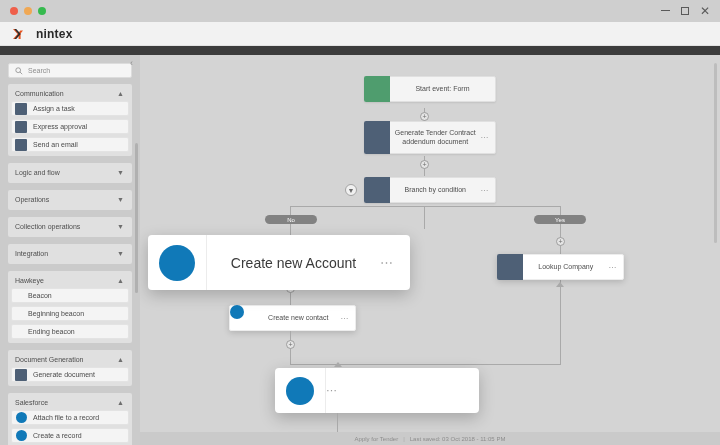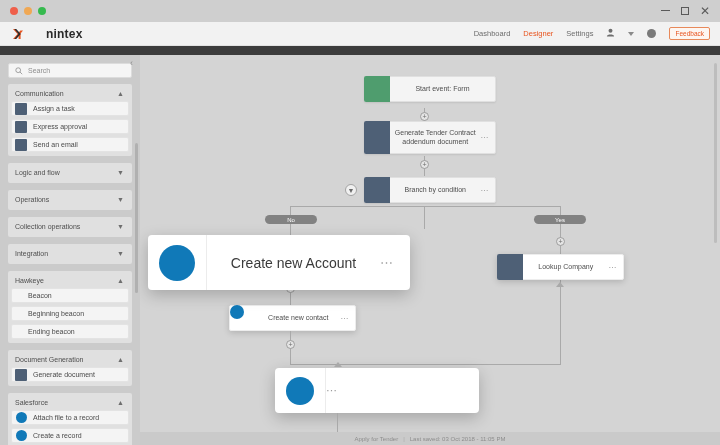--- a/index.html
+++ b/index.html
@@ -35,21 +35,21 @@
   .win-ctrls span { font-size: 12px; line-height: 1; cursor: default; }
   .win-min { display:inline-block; width:9px; height:1px; background:#5a5a5a; margin-bottom:4px;}
   .win-max { display:inline-block; width:8px; height:8px; border:1px solid #5a5a5a;}
   
   .brandbar {
     position: absolute; top: 22px; left: 0; width: 720px; height: 24px;
     background: #f2f2f2;
     display: flex; align-items: center;
     border-bottom: 1px solid #e2e2e2;
   }
-  .logo { display: flex; align-items: center; gap: 22px; padding-left: 12px; }
+  .logo { display: flex; align-items: center; gap: 12px; padding-left: 12px; }
   .logo-mark { width: 12px; height: 12px; position: relative; }
   .logo-text { font-size: 12px; font-weight: bold; color: #2b2b2b; letter-spacing: .2px; }
   .topnav {
     margin-left: auto; display: flex; align-items: center; gap: 13px;
     padding-right: 10px; font-size: 7.5px; color: #6d6d6d;
   }
   .topnav .active { color: #e8541f; }
   .avatar-circle { width: 9px; height: 9px; border-radius: 50%; background: #7a7a7a; }
   .caret-down {
     width: 0; height: 0; border-left: 3.5px solid transparent;
@@ -196,34 +196,20 @@
 
   <div class="brandbar">
     <div class="logo">
       <span class="logo-mark">
         <svg width="12" height="12" viewBox="0 0 12 12">
           <path d="M1 1 L5.5 6 L1 11 L3.6 11 L6.6 7.6 L6.6 11 L8.6 11 L8.6 5.4 L11 2.6 L8.4 2.6 L6 5.4 L3.6 1 Z" fill="#e8541f"></path>
           <path d="M4.2 1 L8.8 6 L4.2 11 L2.3 11 L6.4 6 L2.3 1 Z" fill="#2b2b2b"></path>
         </svg>
       </span>
       <span class="logo-text">nintex</span>
-    </div>
-    <div class="topnav">
-      <span>Dashboard</span>
-      <span class="active">Designer</span>
-      <span>Settings</span>
-      <span>
-        <svg width="9" height="9" viewBox="0 0 10 10">
-            <circle cx="5" cy="3" r="2.2" fill="#6d6d6d"></circle>
-            <path d="M1 9.5 C1 6.6 9 6.6 9 9.5 Z" fill="#6d6d6d"></path>
-          </svg>
-      </span>
-      <span class="caret-down"></span>
-      <span class="avatar-circle"></span>
-      <span class="feedback-btn">Feedback</span>
     </div>
   </div>
 
   <div class="darkstrip"></div>
 
   <div class="leftpanel">
     <div class="search-wrap">
       <div class="search-box">
         <span>
           <svg width="8" height="8" viewBox="0 0 10 10">

